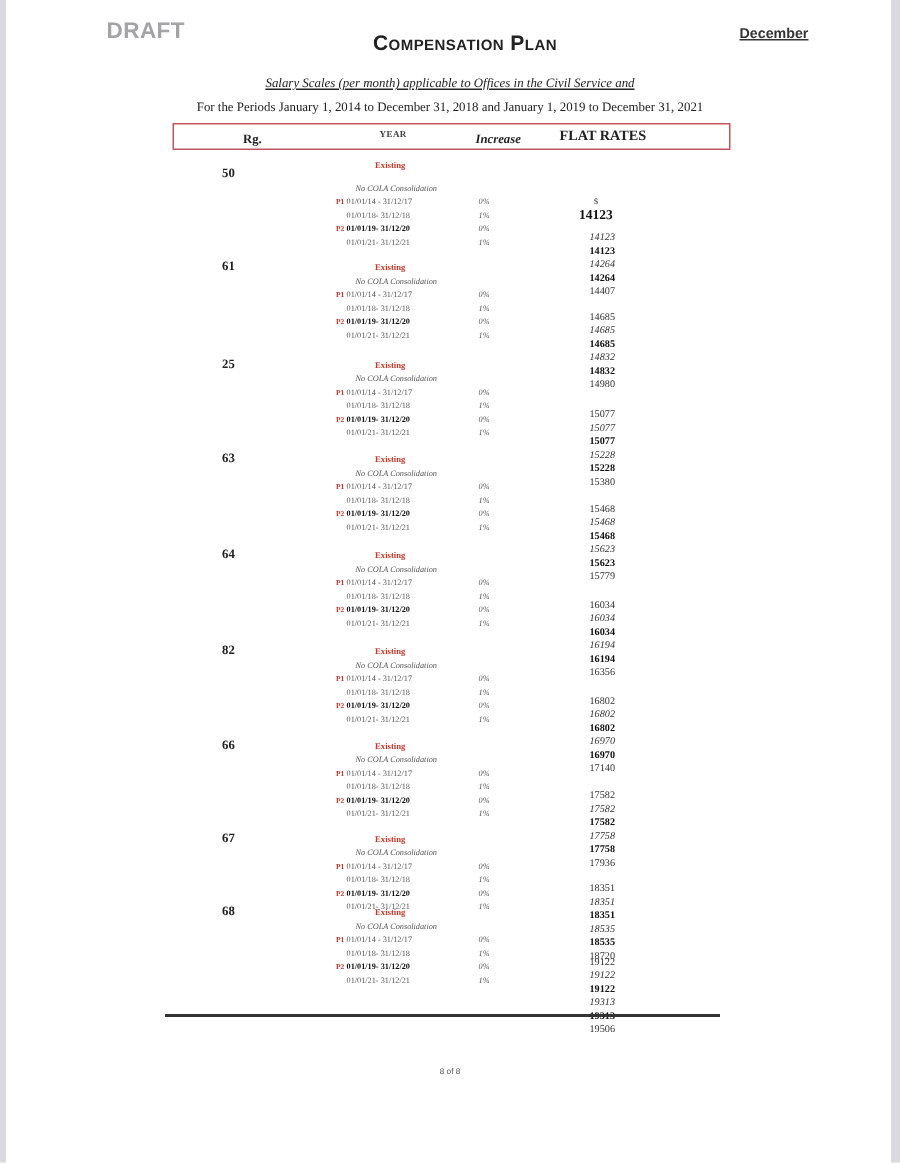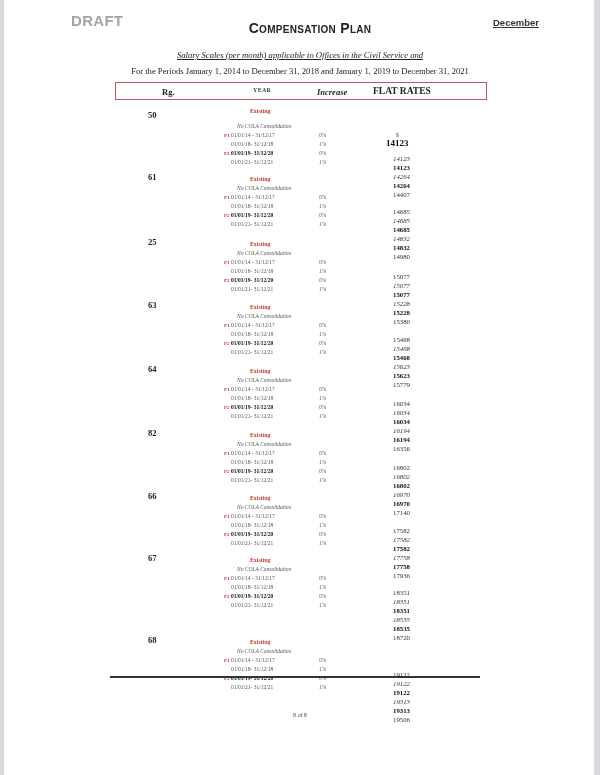--- a/index.html
+++ b/index.html
@@ -355,21 +355,21 @@
         <span class="year bold">01/01/19- 31/12/20</span>
         <span class="inc">0%</span>
         <span class="rate bold">18535</span>
       </div>
       <div class="line" style="top:48px">
         <span class="year">01/01/21- 31/12/21</span>
         <span class="inc">1%</span>
         <span class="rate">18720</span>
       </div>
     </div>
-    <div class="grade" style="top: 635px;">
+    <div class="grade" style="top: 602px;">
       <div class="rg">68</div>
       <div class="line" style="top:3px">
         <span class="year center existing">Existing</span>
         <span class="rate">19122</span>
       </div>
       <div class="line" style="top:12px">
         <span class="year nocola" style="left:137px">No COLA Consolidation</span>
         <span class="rate ital">19122</span>
       </div>
       <div class="line" style="top:21px">

